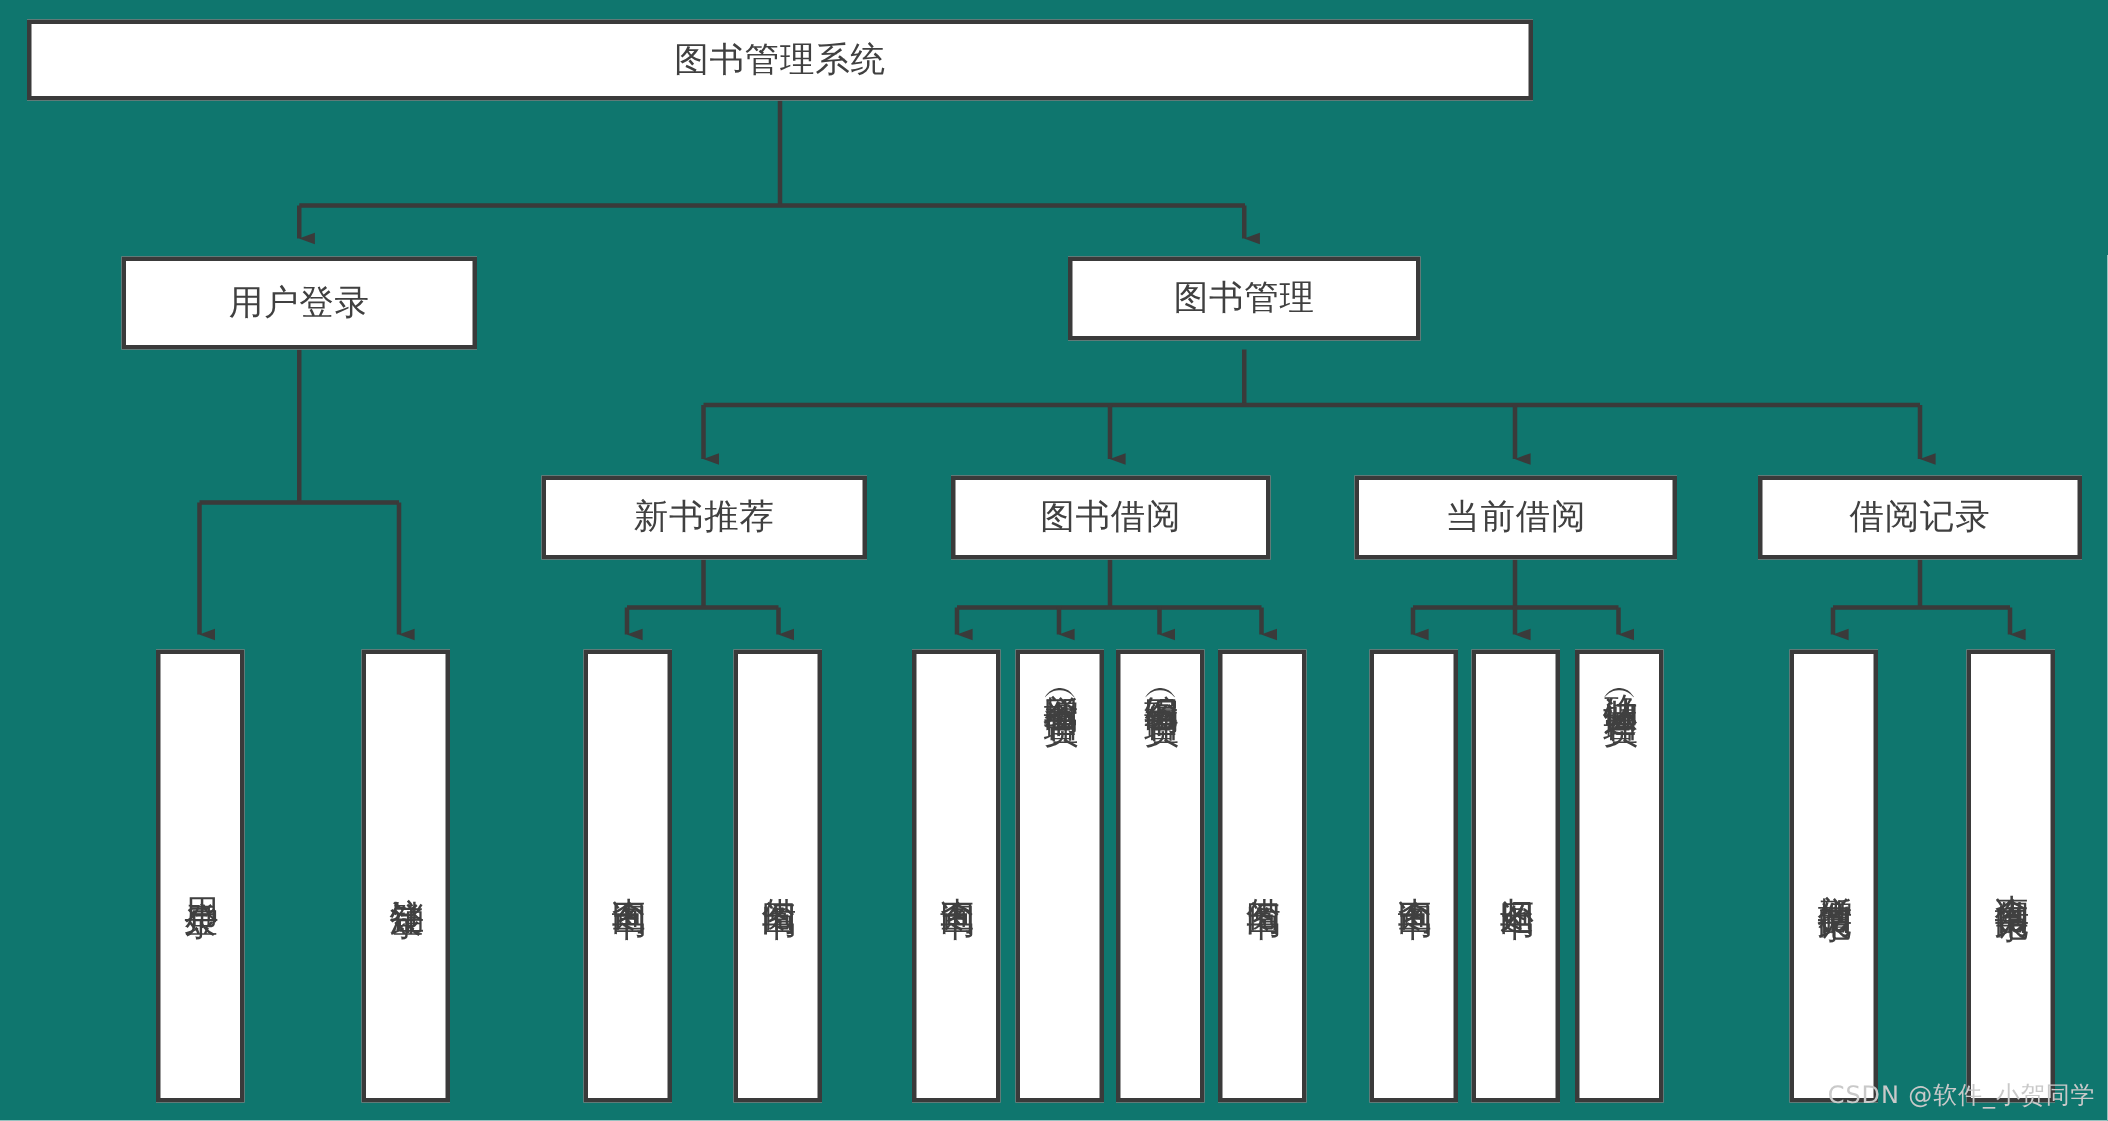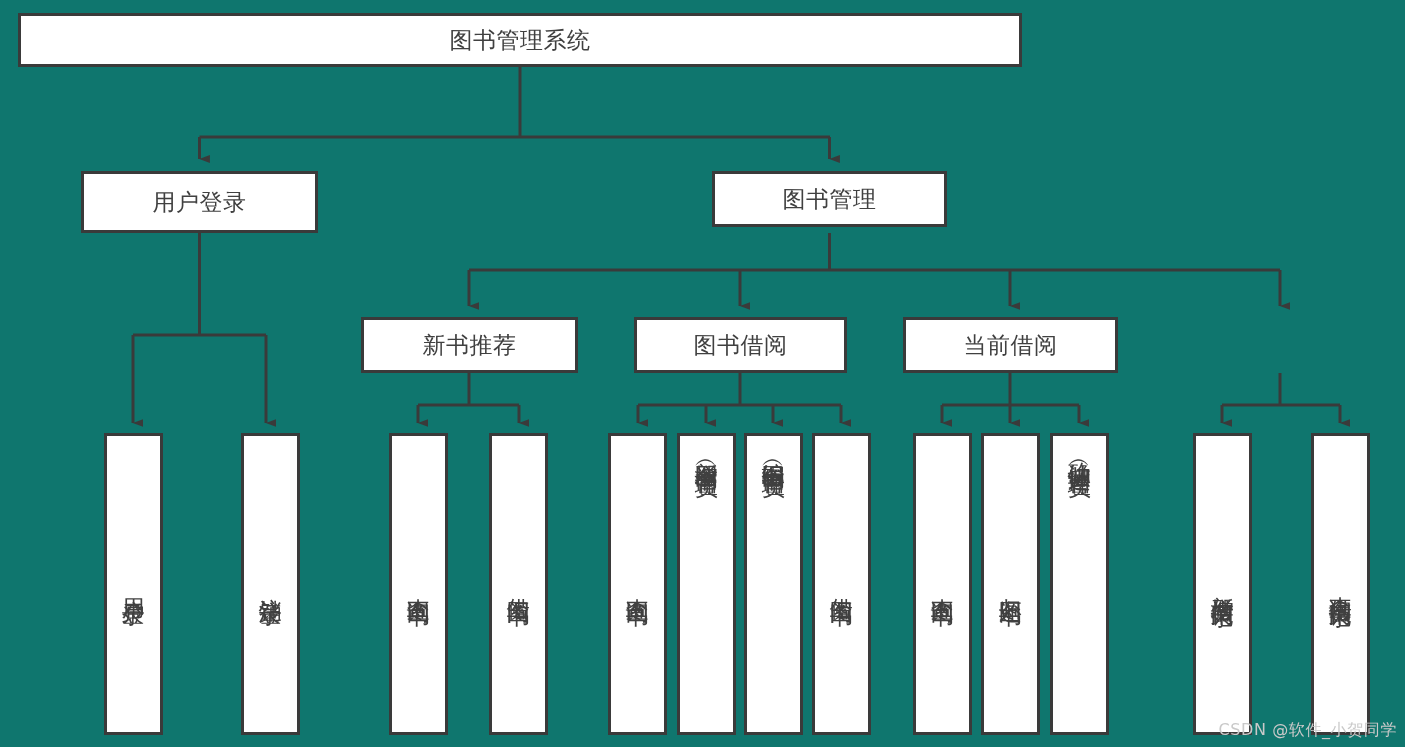--- a/index.html
+++ b/index.html
@@ -147,20 +147,23 @@
   </div>
 
   <div class="node" style="left:361px; top:317px; width:217px; height:56px;">
     <span class="cap">新书推荐</span>
   </div>
 
   <div class="node" style="left:903px; top:317px; width:215px; height:56px;">
     <span class="cap">当前借阅</span>
   </div>
 
+  <div class="node" style="left:1172px; top:317px; width:216px; height:56px;">
+    <span class="cap">借阅记录</span>
+  </div>
 
   <div class="node vert midpack" style="left:104px; top:433px; width:59px; height:302px;">
     <span class="cap">用户登录</span>
   </div>
 
   <div class="node vert midpack" style="left:241px; top:433px; width:59px; height:302px;">
     <span class="cap">注销登录</span>
   </div>
 
   <div class="node vert midpack" style="left:389px; top:433px; width:59px; height:302px;">

